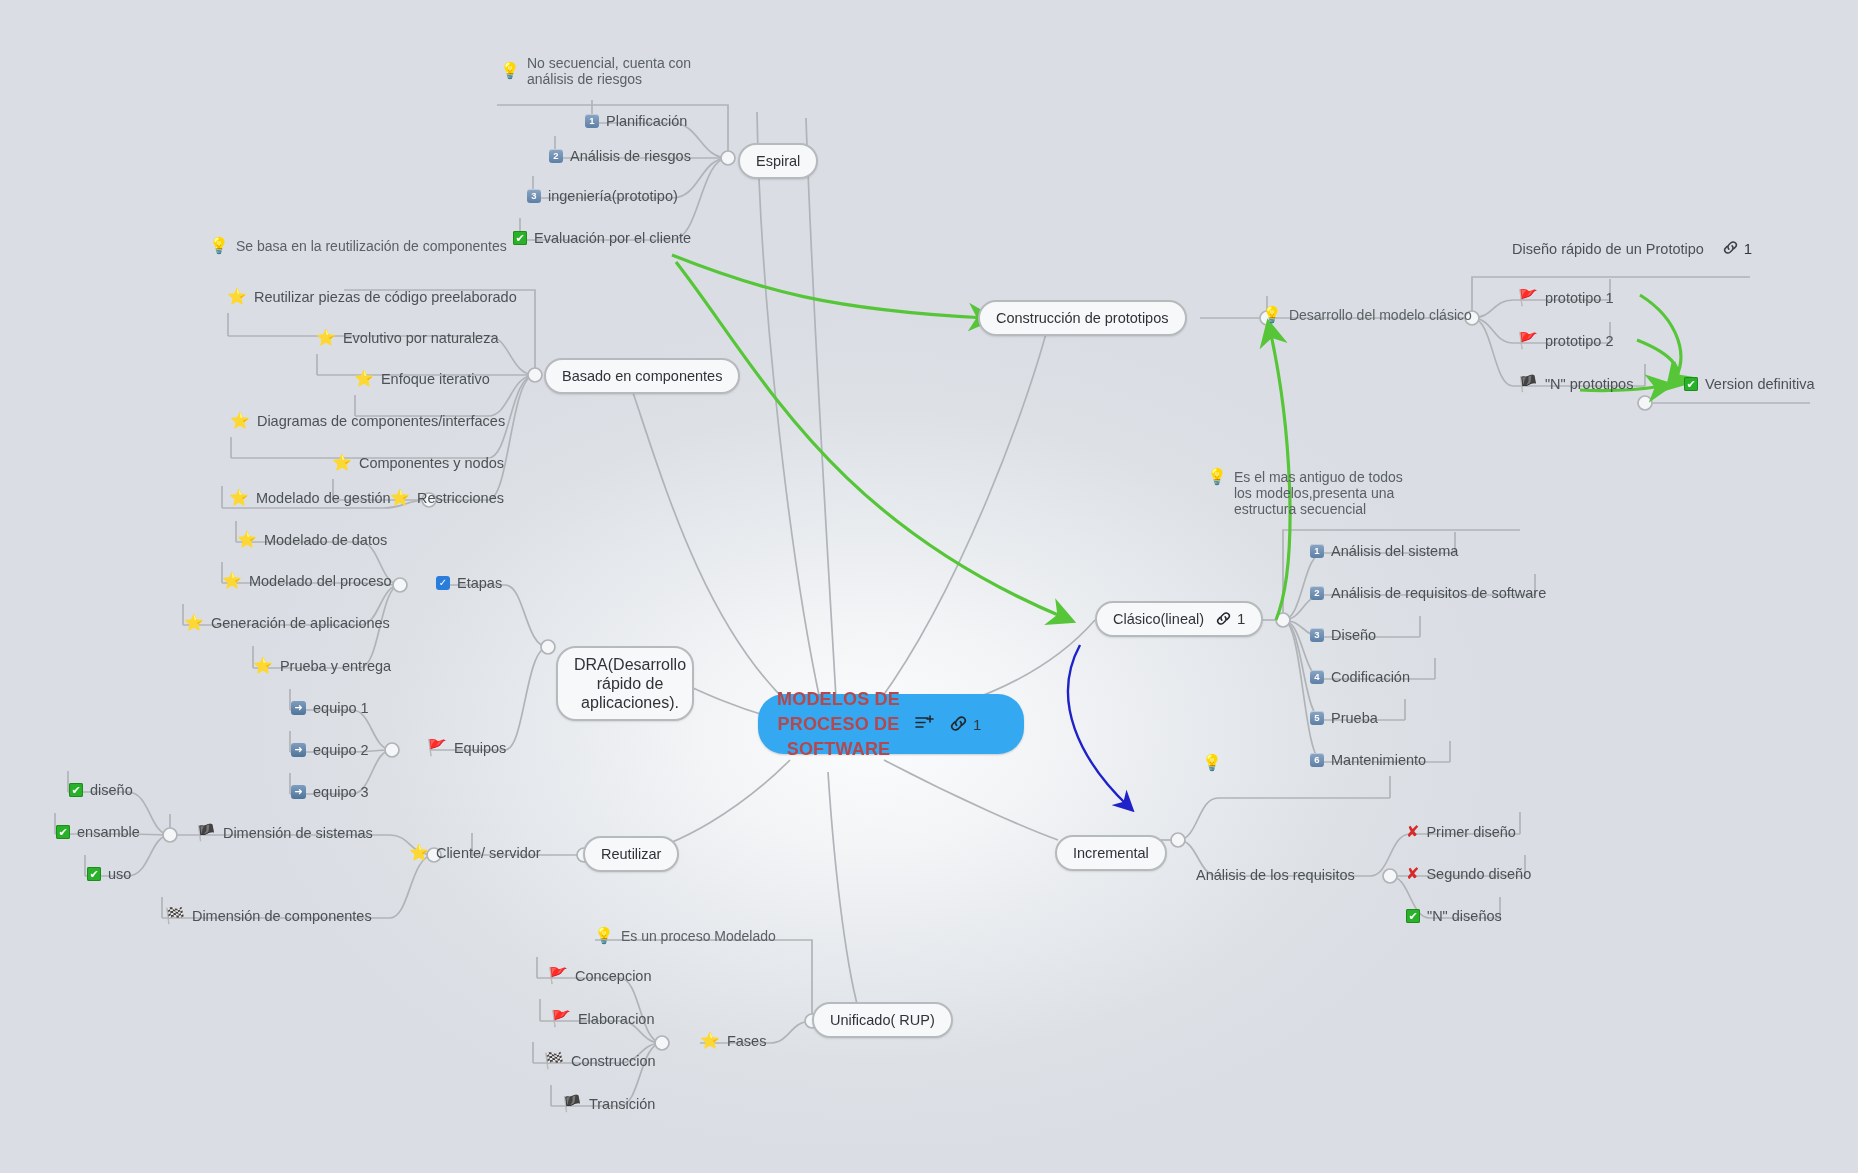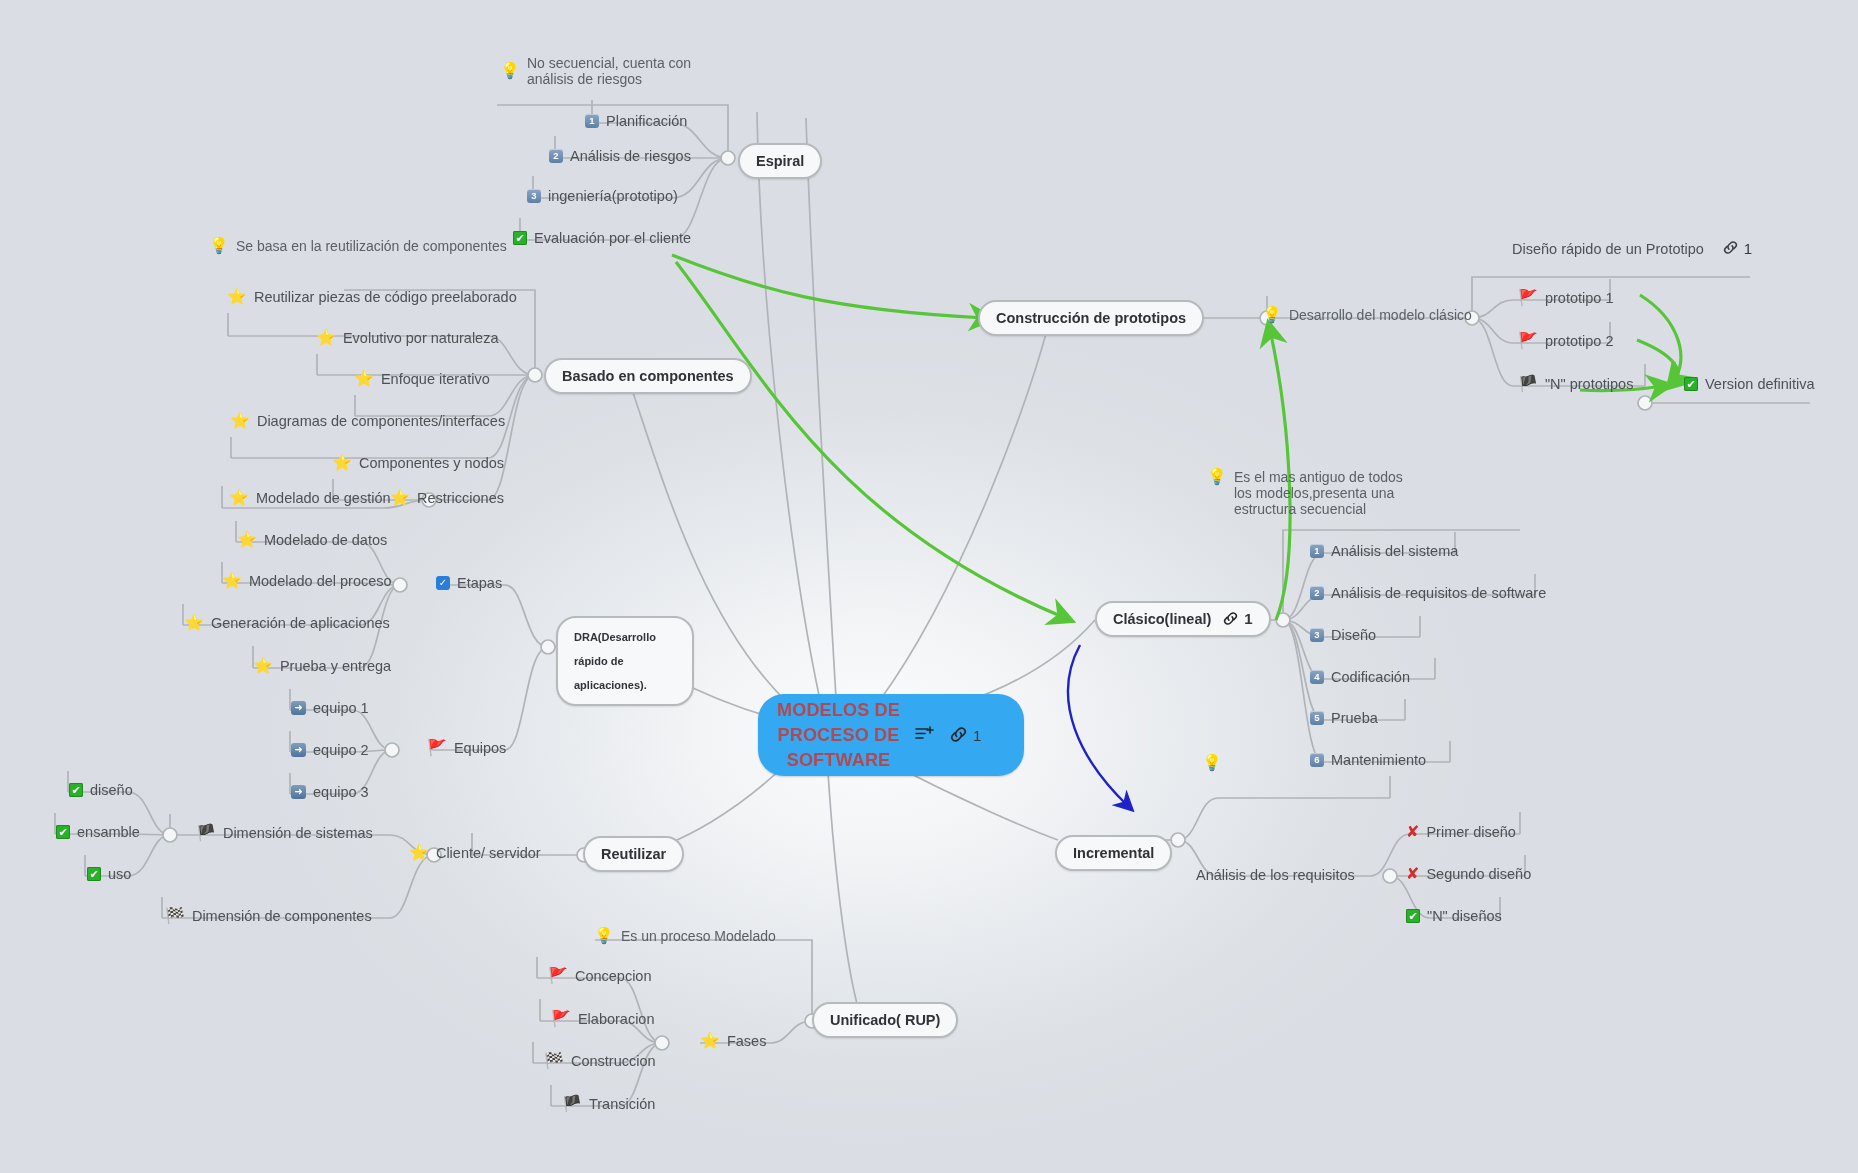--- a/index.html
+++ b/index.html
@@ -27,24 +27,24 @@
     color:#b4484f;font-weight:bold;font-size:18px;line-height:25px;
     text-align:center;letter-spacing:.2px;
   }
   .root .meta{display:flex;align-items:center;gap:16px;color:#2b2b2b;}
 
   
   .pill{
     position:absolute;background:#f7f8fa;border:2.5px solid #b7babd;
     border-radius:20px;box-shadow:0 1px 2px rgba(0,0,0,.10);
     display:flex;align-items:center;gap:12px;
-    padding:7px 16px;color:#2f3337;font-weight:bold;font-size:14.5px;
-    line-height:18px;white-space:nowrap;
-  }
-  .pill.multi{white-space:normal;line-height:24px;font-size:11px;}
+    padding:7px 16px;color:#2f3337;font-weight:normal;font-size:14.5px;
+    line-height:18px;white-space:nowrap;text-align:center;
+  }
+  .pill.multi{white-space:normal;line-height:19px;font-size:16px;margin-top:30px;}
 
   
   .leaf{font-size:14.5px;color:#4b5155;}
   .note{font-size:14px;color:#5a6065;}
   .note.wrap{white-space:normal;line-height:16px;}
 
   .linkcnt{display:flex;align-items:center;gap:6px;font-size:15px;color:#34383b;}
 
   
   .numbox{
@@ -273,21 +273,21 @@
     <path d="M1640,295 C1680,320 1690,360 1673,381"></path>
     <path d="M1637,340 C1675,355 1685,372 1673,383"></path>
     <path d="M1580,390 C1620,392 1650,388 1663,386"></path>
   </g>
 
   <g fill="none" stroke="#1e22c8" stroke-width="2.4" marker-end="url(#barrow)">
     <path d="M1080,645 C1050,700 1080,760 1128,806"></path>
   </g>
 </svg>
 
-<div class="root" style="left:758px;top:694px;width:230px;height:82px;">
+<div class="root" style="left:758px;top:694px;width:230px;height:60px;">
   <div class="ttl" style="width:125px;">MODELOS DE PROCESO DE SOFTWARE</div>
   <div class="meta">
     <span class="ico">
       <svg width="19" height="15" viewBox="0 0 19 15">
             <g stroke="#23262a" stroke-width="1.6" stroke-linecap="round">
         <line x1="1" y1="3" x2="13" y2="3"></line>
               <line x1="1" y1="7.5" x2="10" y2="7.5"></line>
               <line x1="1" y1="12" x2="8" y2="12"></line>
         <line x1="15" y1="1" x2="15" y2="7"></line>
               <line x1="12" y1="4" x2="18" y2="4"></line>

